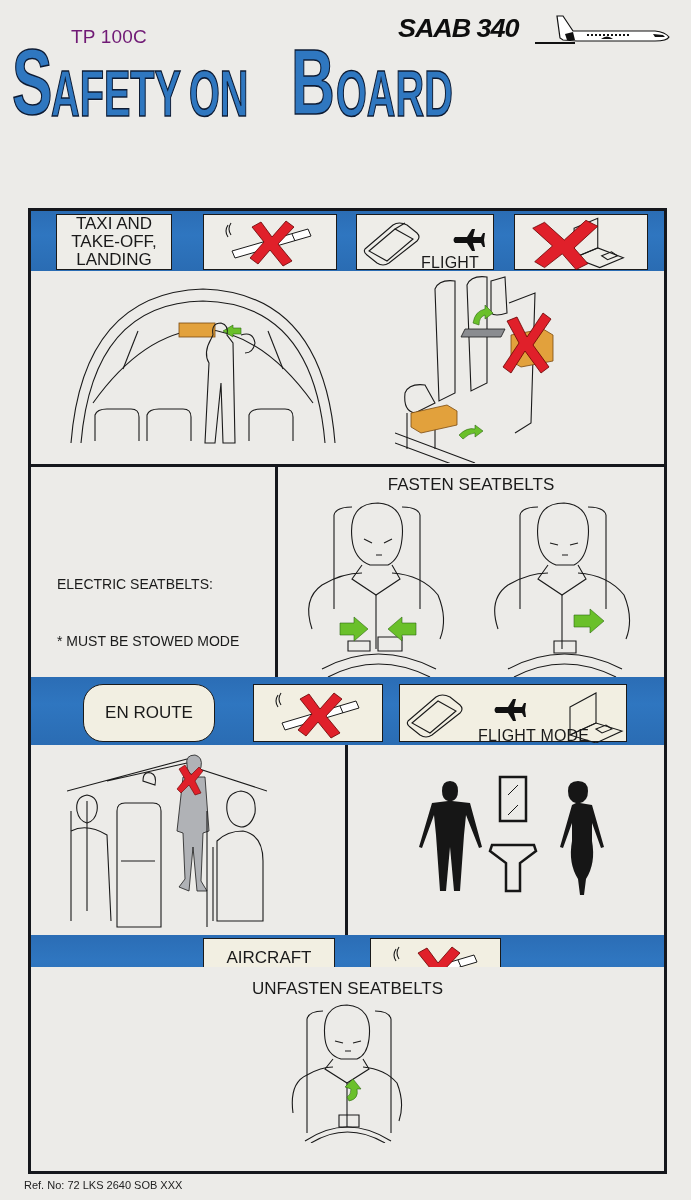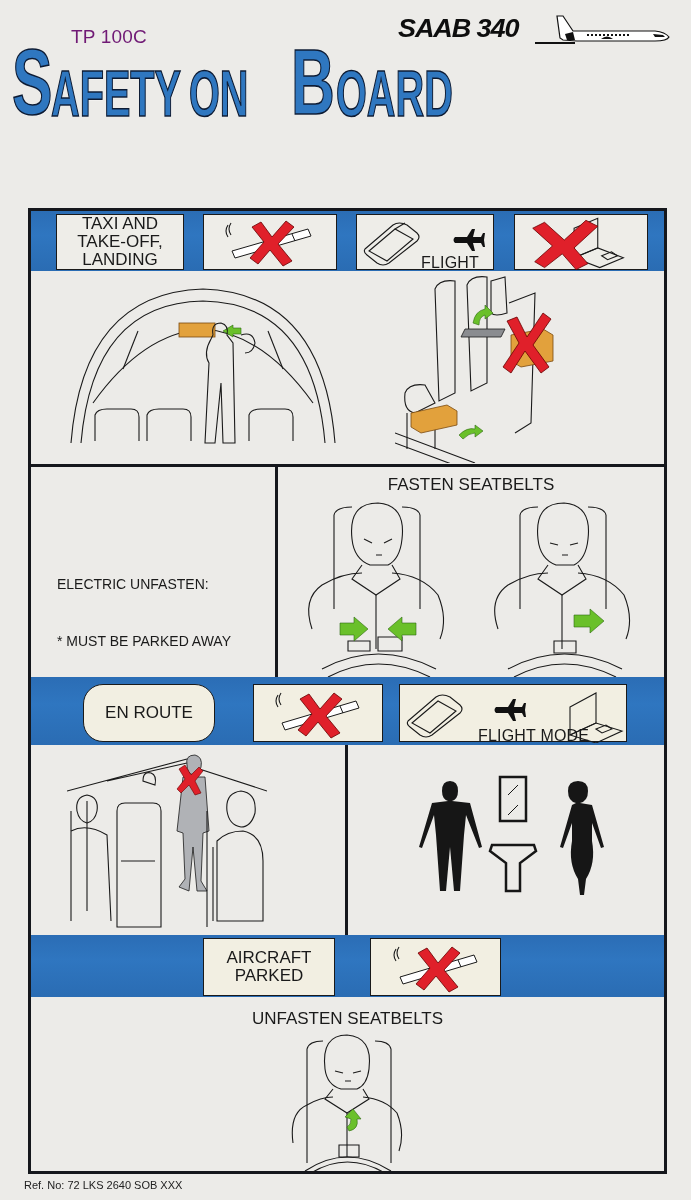--- a/index.html
+++ b/index.html
@@ -82,21 +82,21 @@
         <rect x="64" y="20" width="2" height="2"></rect>
       <rect x="68" y="20" width="2" height="2"></rect>
         <rect x="72" y="20" width="2" height="2"></rect>
     </g>
   </svg>
 </div>
 
 <div class="frame">
 
   <div class="band" style="top:0; height:60px;">
-    <div class="tile" style="left:25px; top:3px; width:128px; height:56px;">
+    <div class="tile" style="left:25px; top:3px; width:116px; height:56px;">
       <div class="tile-label" style="white-space:pre;">TAXI AND
 TAKE-OFF,
 LANDING</div>
     </div>
     <div class="tile" style="left:172px; top:3px; width:134px; height:56px;">
       <svg width="100" height="50" viewBox="0 0 100 50">
         <path d="M8 8 Q4 14 8 20 M11 6 Q7 12 11 18" class="ink"></path>
         <path d="M12 34 L88 12 L91 19 L15 41 Z" fill="#fff" stroke="#1a1a1a" stroke-width="1"></path>
         <line x1="72" y1="17" x2="75" y2="24" stroke="#1a1a1a" stroke-width="1"></line>
         <path d="M32 10 L41 5 L52 20 L66 4 L74 10 L58 27 L72 44 L63 49 L50 33 L38 47 L30 41 L44 25 Z" fill="#e0202a" stroke="#600" stroke-width="0.8"></path>
@@ -150,22 +150,22 @@
       <path d="M16 140 L52 132 L62 138 L62 152 L26 160 L16 154 Z" fill="#e2a13c" stroke="#7a4a10" stroke-width="0.8"></path>
       <path d="M64 162 Q72 154 80 156 L80 152 L88 158 L80 164 L80 160 Q74 160 68 166 Z" fill="#6ac02a" stroke="#2d6a10" stroke-width="0.6"></path>
       <path d="M112 48 L122 44 L132 64 L148 40 L156 46 L138 72 L154 94 L146 100 L130 78 L116 100 L108 94 L124 70 Z" fill="#e0202a" stroke="#600" stroke-width="0.8"></path>
     </svg>
   </div>
 
   <div class="hline" style="left:0; top:253px; width:633px;"></div>
 
   <div class="panel" style="left:0; top:256px; width:244px; height:210px;">
     <div class="note" style="left:26px; top:70px;">
-      <div>ELECTRIC UNFASTEN:</div>
-      <div>* MUST BE PARKED AWAY</div>
+      <div>ELECTRIC SEATBELTS:</div>
+      <div>* MUST BE STOWED MODE</div>
       <div>   DURING TAKE-OFF</div>
       <div>  AND LANDING</div>
     </div>
   </div>
   <div class="vline" style="left:244px; top:253px; height:213px;"></div>
   <div class="panel" style="left:247px; top:256px; width:386px; height:210px;padding-left:8px;">
     <div class="caption" style="left:0; top:8px; width:386px;">FASTEN SEATBELTS</div>
     <svg width="170" height="180" viewBox="0 0 170 180" style="position:absolute; left:14px; top:32px;">
       <path d="M42 16 L42 110 M128 16 L128 110 M42 16 Q44 8 60 8 M128 16 Q126 8 110 8" class="ink"></path>
       <path d="M60 40 Q56 4 86 4 Q114 6 110 40 Q108 60 96 66 L78 66 Q62 60 60 40 Z" class="ink"></path>
@@ -252,21 +252,21 @@
     <div class="tile cream" style="left:339px; top:3px; width:131px; height:58px;">
       <svg width="100" height="52" viewBox="0 0 100 52">
         <path d="M10 8 Q6 14 10 20 M13 6 Q9 12 13 18" class="ink"></path>
         <path d="M14 36 L88 14 L91 21 L17 43 Z" fill="#fff" stroke="#1a1a1a" stroke-width="1"></path>
         <line x1="72" y1="19" x2="75" y2="26" stroke="#1a1a1a" stroke-width="1"></line>
         <path d="M32 12 L41 7 L52 22 L66 6 L74 12 L58 29 L72 46 L63 51 L50 35 L38 49 L30 43 L44 27 Z" fill="#e0202a" stroke="#600" stroke-width="0.8"></path>
       </svg>
     </div>
   </div>
 
-  <div class="panel" style="left:0; top:786px; width:633px; height:174px;">
+  <div class="panel" style="left:0; top:756px; width:633px; height:174px;">
     <div class="caption" style="left:0; top:12px; width:633px;">UNFASTEN SEATBELTS</div>
     <svg width="120" height="140" viewBox="0 0 120 140" style="position:absolute; left:258px; top:36px;">
       <path d="M18 16 L18 130 M102 16 L102 130 M18 16 Q20 8 34 8 M102 16 Q100 8 86 8" class="ink"></path>
       <path d="M36 36 Q32 2 58 2 Q84 4 80 36 Q78 52 68 56 L52 56 Q38 52 36 36 Z" class="ink"></path>
       <path d="M46 38 L54 40 M64 40 L72 38 M56 48 L62 48" class="ink"></path>
       <path d="M44 56 L36 66 L58 80 L80 66 L74 56" class="ink"></path>
       <path d="M4 110 Q0 80 18 72 Q32 64 44 64 M74 64 Q96 66 108 80 Q116 100 110 118" class="ink"></path>
       <path d="M58 80 L58 124" class="ink"></path>
       <path d="M16 138 Q58 110 102 138 M22 140 Q58 118 96 140" class="ink"></path>
       <path d="M50 112 L70 112 L70 124 L50 124 Z" class="ink"></path>

